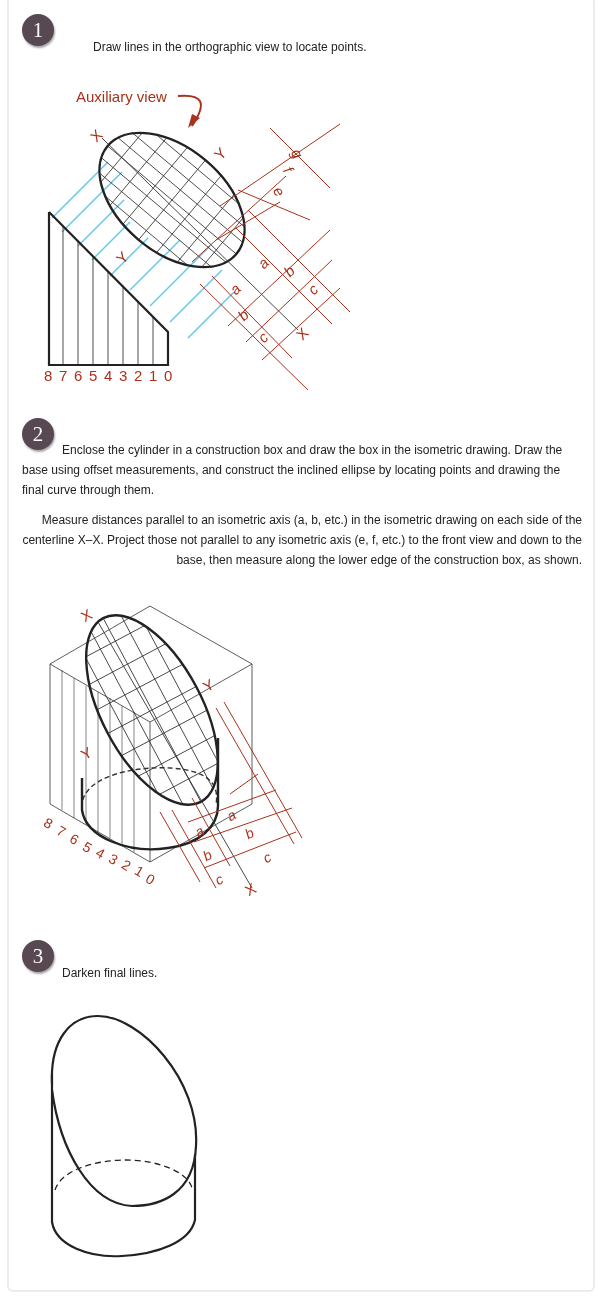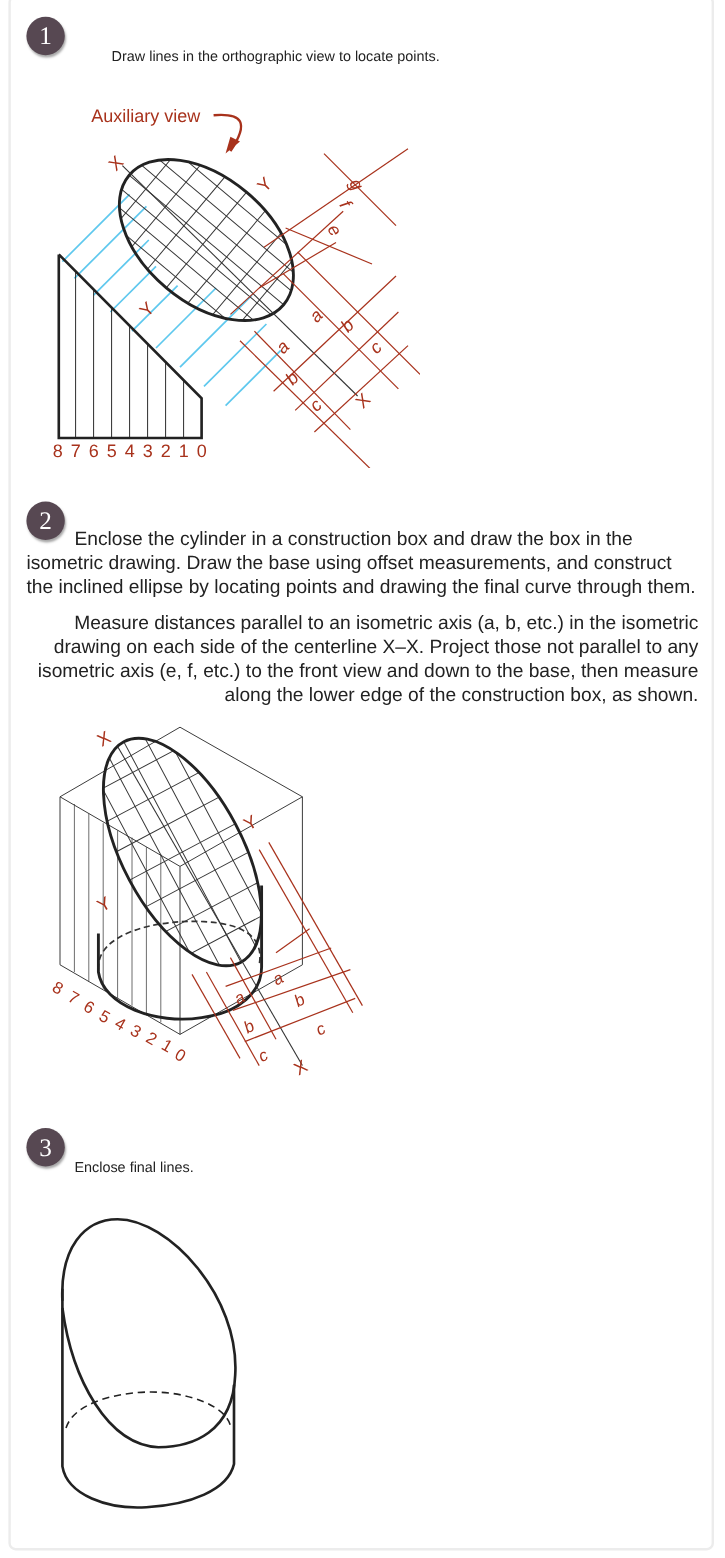--- a/index.html
+++ b/index.html
@@ -5,21 +5,21 @@
   html, body { margin: 0; padding: 0; background: #ffffff; }
   body { width: 604px; height: 1298px; position: relative; overflow: hidden;
          font-family: "Liberation Sans", sans-serif; color: #222; }
   .card { position: absolute; left: 7px; top: -4px; width: 588px; height: 1296px;
           border: 2px solid #ececec; border-radius: 6px; background: #fff; box-sizing: border-box; }
   .badge { position: absolute; width: 32px; height: 32px; border-radius: 50%;
            background: #574852; color: #fff; font-family: "Liberation Serif", serif;
            font-size: 21px; line-height: 32px; text-align: center;
            box-shadow: 1px 2px 2px rgba(0,0,0,0.35); }
   .txt { font-size: 12px; line-height: 20px; color: #222; }
-  .para { position: absolute; left: 22px; width: 560px; font-size: 16px; line-height: 20px; }
+  .para { position: absolute; left: 22px; width: 560px; font-size: 12px; line-height: 20px; }
   svg text { font-family: "Liberation Sans", sans-serif; }
   .fig { position: absolute; }
 </style>
 </head>
 <body>
 
 <div class="card"></div>
 
 <div class="badge" style="left:22px;top:14px;">1</div>
 <div class="txt" style="position:absolute;left:62px;top:37px;margin-left:31px;">Draw lines in the orthographic view to locate points.</div>
@@ -206,19 +206,19 @@
     <text x="156" y="238" transform="rotate(-28 160 234)">a</text>
     <text x="188" y="222" transform="rotate(-28 192 218)">a</text>
     <text x="164" y="262" transform="rotate(-28 168 258)">b</text>
     <text x="206" y="240" transform="rotate(-28 210 236)">b</text>
     <text x="176" y="286" transform="rotate(-28 180 282)">c</text>
     <text x="224" y="264" transform="rotate(-28 228 260)">c</text>
   </g>
 </svg>
 
 <div class="badge" style="left:22px;top:940px;">3</div>
-<div class="txt" style="position:absolute;left:62px;top:963px;">Enclose final lines.</div>
+<div class="txt" style="position:absolute;left:62px;top:963px;">Darken final lines.</div>
 
 <svg class="fig" style="left:40px;top:1010px;" width="170" height="250" viewBox="0 0 170 250">
   <path d="M12 64 L12 212 C16 236, 50 248, 82 246 C118 244, 150 232, 155 210 L155 144" stroke="#222" stroke-width="2.2" fill="none"></path>
   <path d="M15 180 C22 158, 60 150, 86 150 C118 150, 148 162, 152 178" stroke="#222" stroke-width="1.3" fill="none" stroke-dasharray="6,4"></path>
   <path d="M12 74 C10 30, 30 6, 58 6 C100 6, 160 70, 156 136 C154 184, 120 196, 92 196 C50 194, 20 140, 12 80" stroke="#222" stroke-width="2.2" fill="none"></path>
 </svg>
 
 </body></html>

